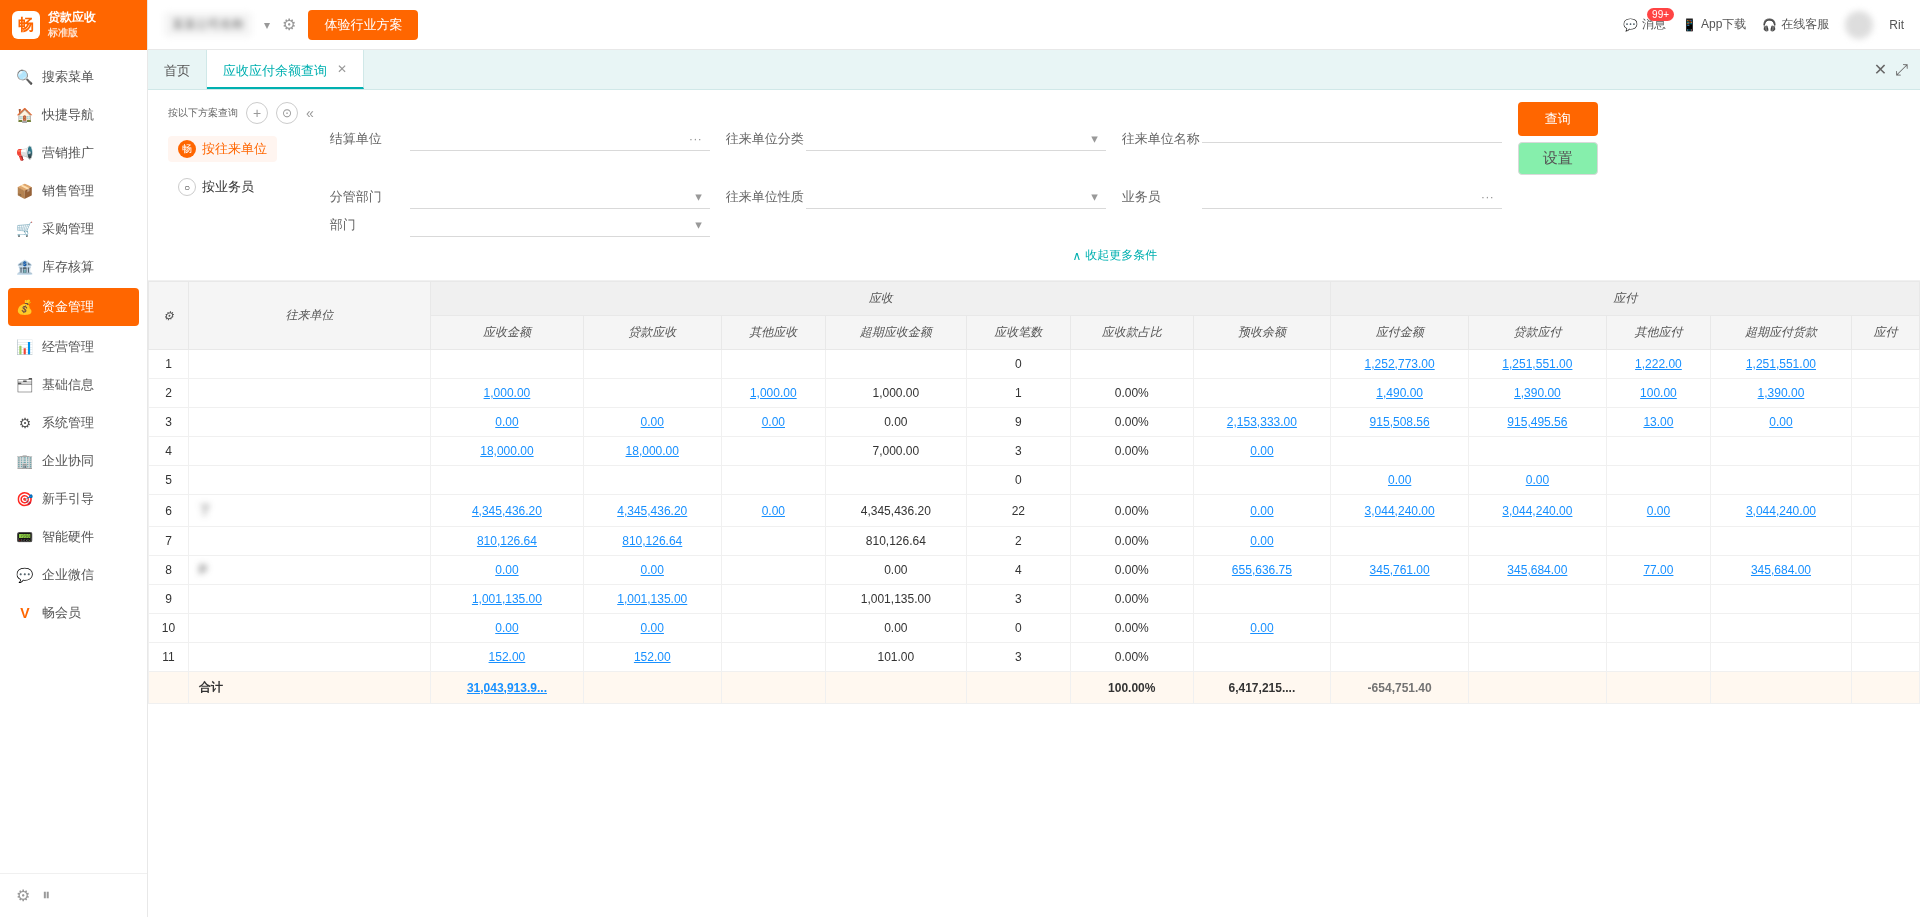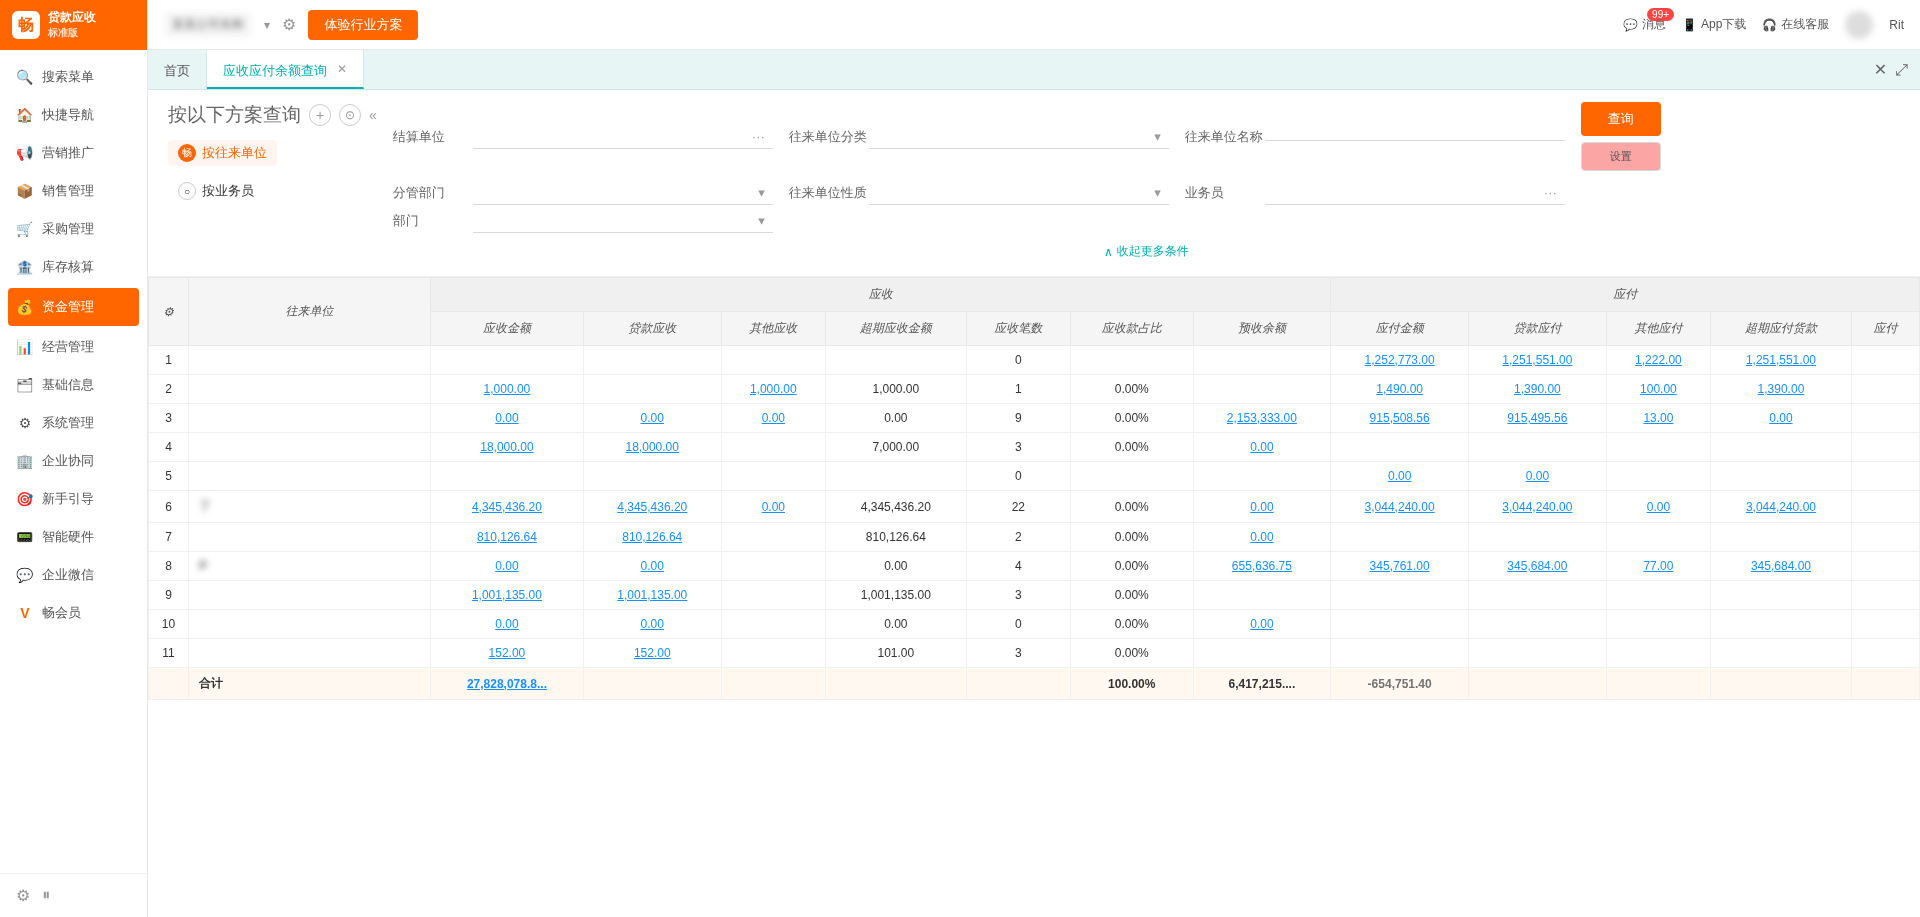--- a/index.html
+++ b/index.html
@@ -78,21 +78,21 @@
     }
     .page-title { font-size: 16px; font-weight: 600; color: #333; }
     .page-actions { display: flex; gap: 8px; }
     .page-action-btn { display: flex; align-items: center; gap: 4px; cursor: pointer; color: #00b0b0; font-size: 13px; }
 
     
     .filter-area {
       background: #fff; padding: 12px 20px; border-bottom: 1px solid #f0f0f0;
     }
     .filter-header { display: flex; align-items: center; gap: 8px; margin-bottom: 12px; }
-    .filter-label { font-size: 19px; color: #666; }
+    .filter-label { font-size: 10px; color: #666; }
     .filter-add-btn { width: 22px; height: 22px; border: 1px solid #ccc; border-radius: 50%; display: flex; align-items: center; justify-content: center; cursor: pointer; color: #999; font-size: 14px; }
     .filter-settings-btn { width: 22px; height: 22px; border: 1px solid #ccc; border-radius: 50%; display: flex; align-items: center; justify-content: center; cursor: pointer; color: #999; font-size: 12px; }
     .filter-collapse-btn { cursor: pointer; color: #999; font-size: 14px; }
     .filter-scheme {
       display: flex; align-items: center; gap: 8px; margin-bottom: 12px;
     }
     .filter-scheme-item {
       display: flex; align-items: center; gap: 6px; padding: 4px 10px;
       border-radius: 4px; cursor: pointer; font-size: 13px;
     }
@@ -126,21 +126,21 @@
     }
     .data-table td.link { color: #1890ff; text-decoration: underline; cursor: pointer; }
     .data-table td.text-left { text-align: left; }
     .data-table tr.footer-row td { background: #fff8f0; font-weight: 600; }
     .data-table td.negative { color: #737373; }
     .col-num { width: 40px; }
     .col-unit { min-width: 160px; text-align: left; }
 
     
     .query-btn { background: #ff6600; color: #fff; border: none; padding: 8px 20px; border-radius: 4px; cursor: pointer; font-size: 13px; display: block; width: 80px; }
-    .settings-btn { background: #fca5a5; color: #555; border: 1px solid #d9d9d9; padding: 6px 24px; border-radius: 4px; cursor: pointer; font-size: 11px; display: block; width: 80px; margin-top: 6px; }
+    .settings-btn { background: #86efac; color: #555; border: 1px solid #d9d9d9; padding: 6px 24px; border-radius: 4px; cursor: pointer; font-size: 15px; display: block; width: 80px; margin-top: 6px; }
     .query-btn-area { display: flex; flex-direction: column; }
 
     .blurred { filter: blur(3px); user-select: none; }
   </style>
 </head>
 <body>
 
 <div class="sidebar">
   <div class="sidebar-logo">
     <div class="sidebar-logo-icon">畅</div>
@@ -554,21 +554,21 @@
       <td class="link"></td>
       <td class="link"></td>
       <td class="link"></td>
       <td></td>
     </tr>
           </tbody>
         <tfoot>
           <tr class="footer-row">
             <td></td>
             <td class="text-left">合计</td>
-            <td class="link">27,828,078.8...</td>
+            <td class="link">31,043,913.9...</td>
             <td></td>
             <td></td>
             <td></td>
             <td></td>
             <td>100.00%</td>
             <td>6,417,215....</td>
             <td class="negative">-654,751.40</td>
             <td></td>
             <td></td>
             <td></td>

